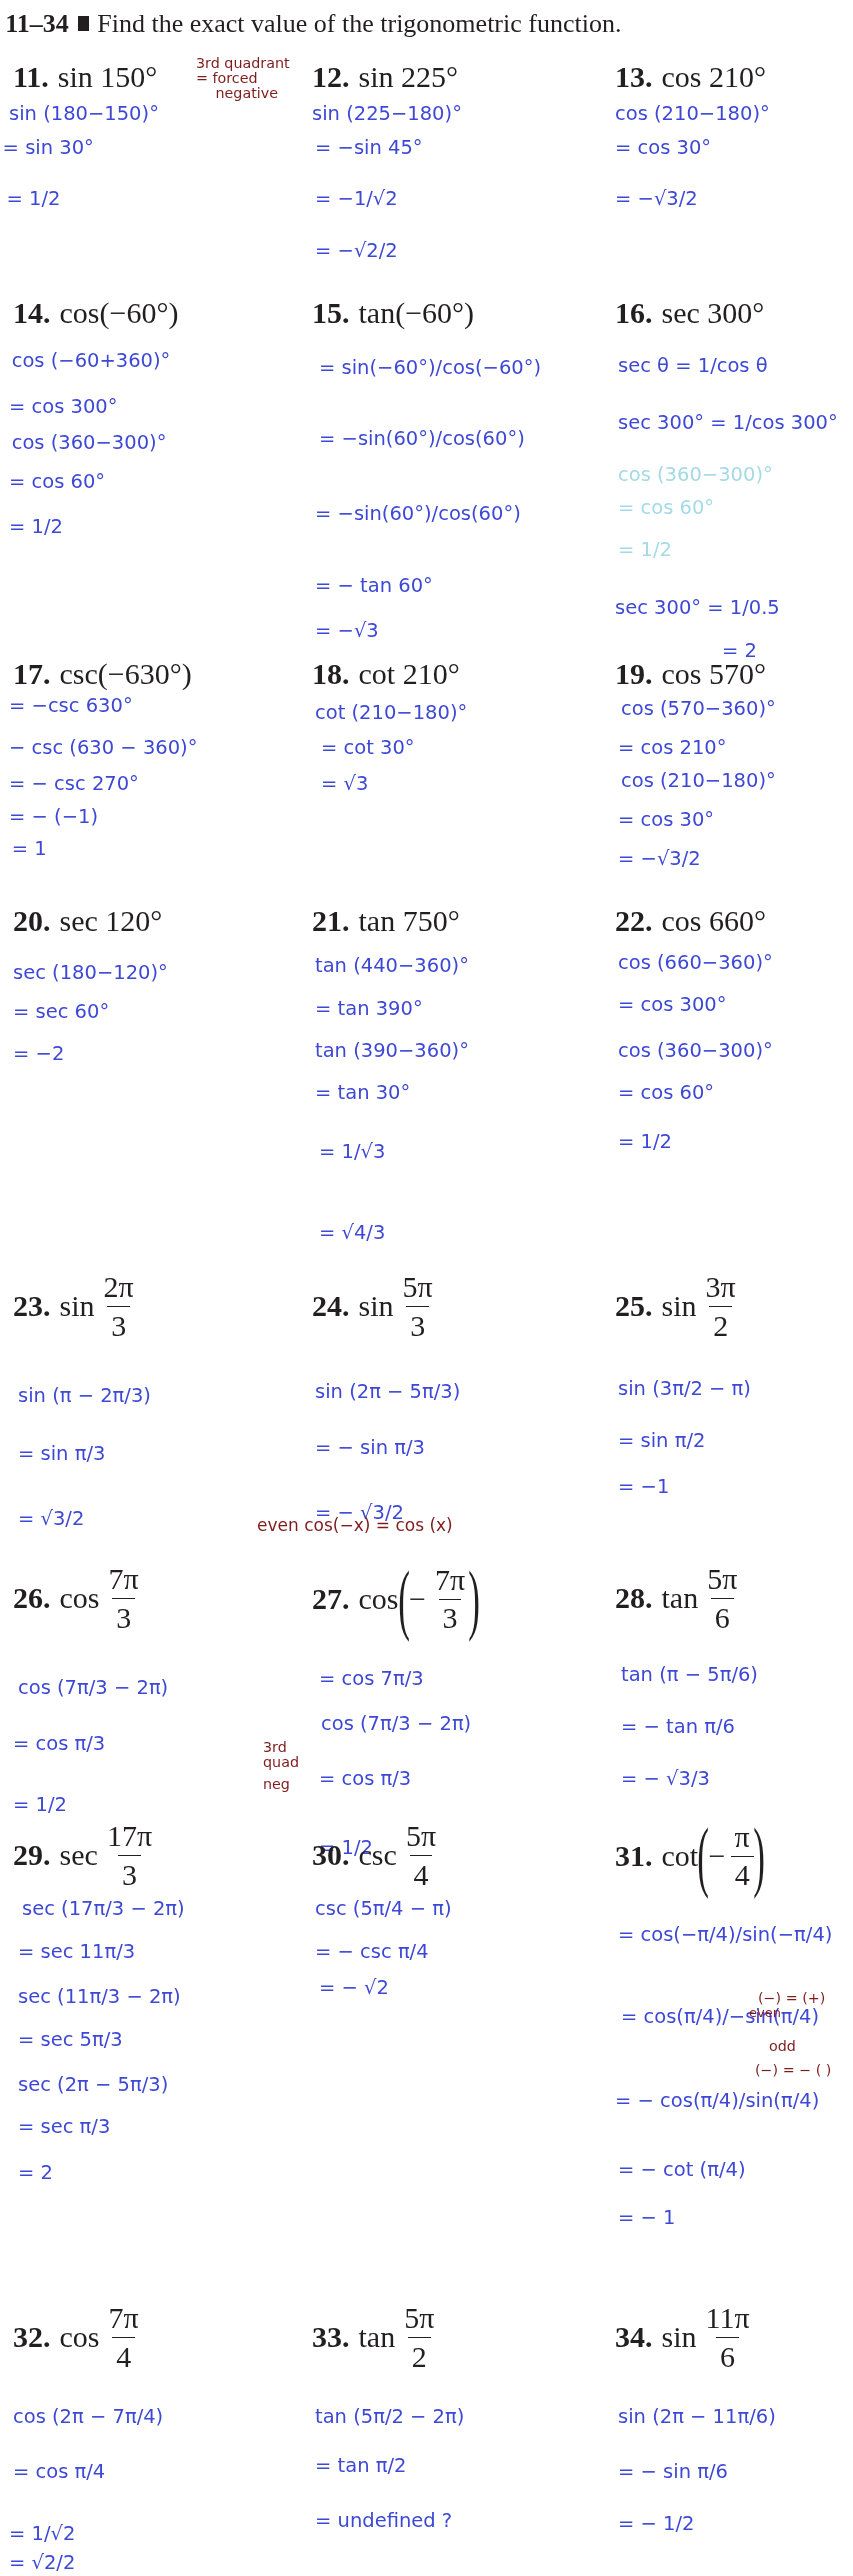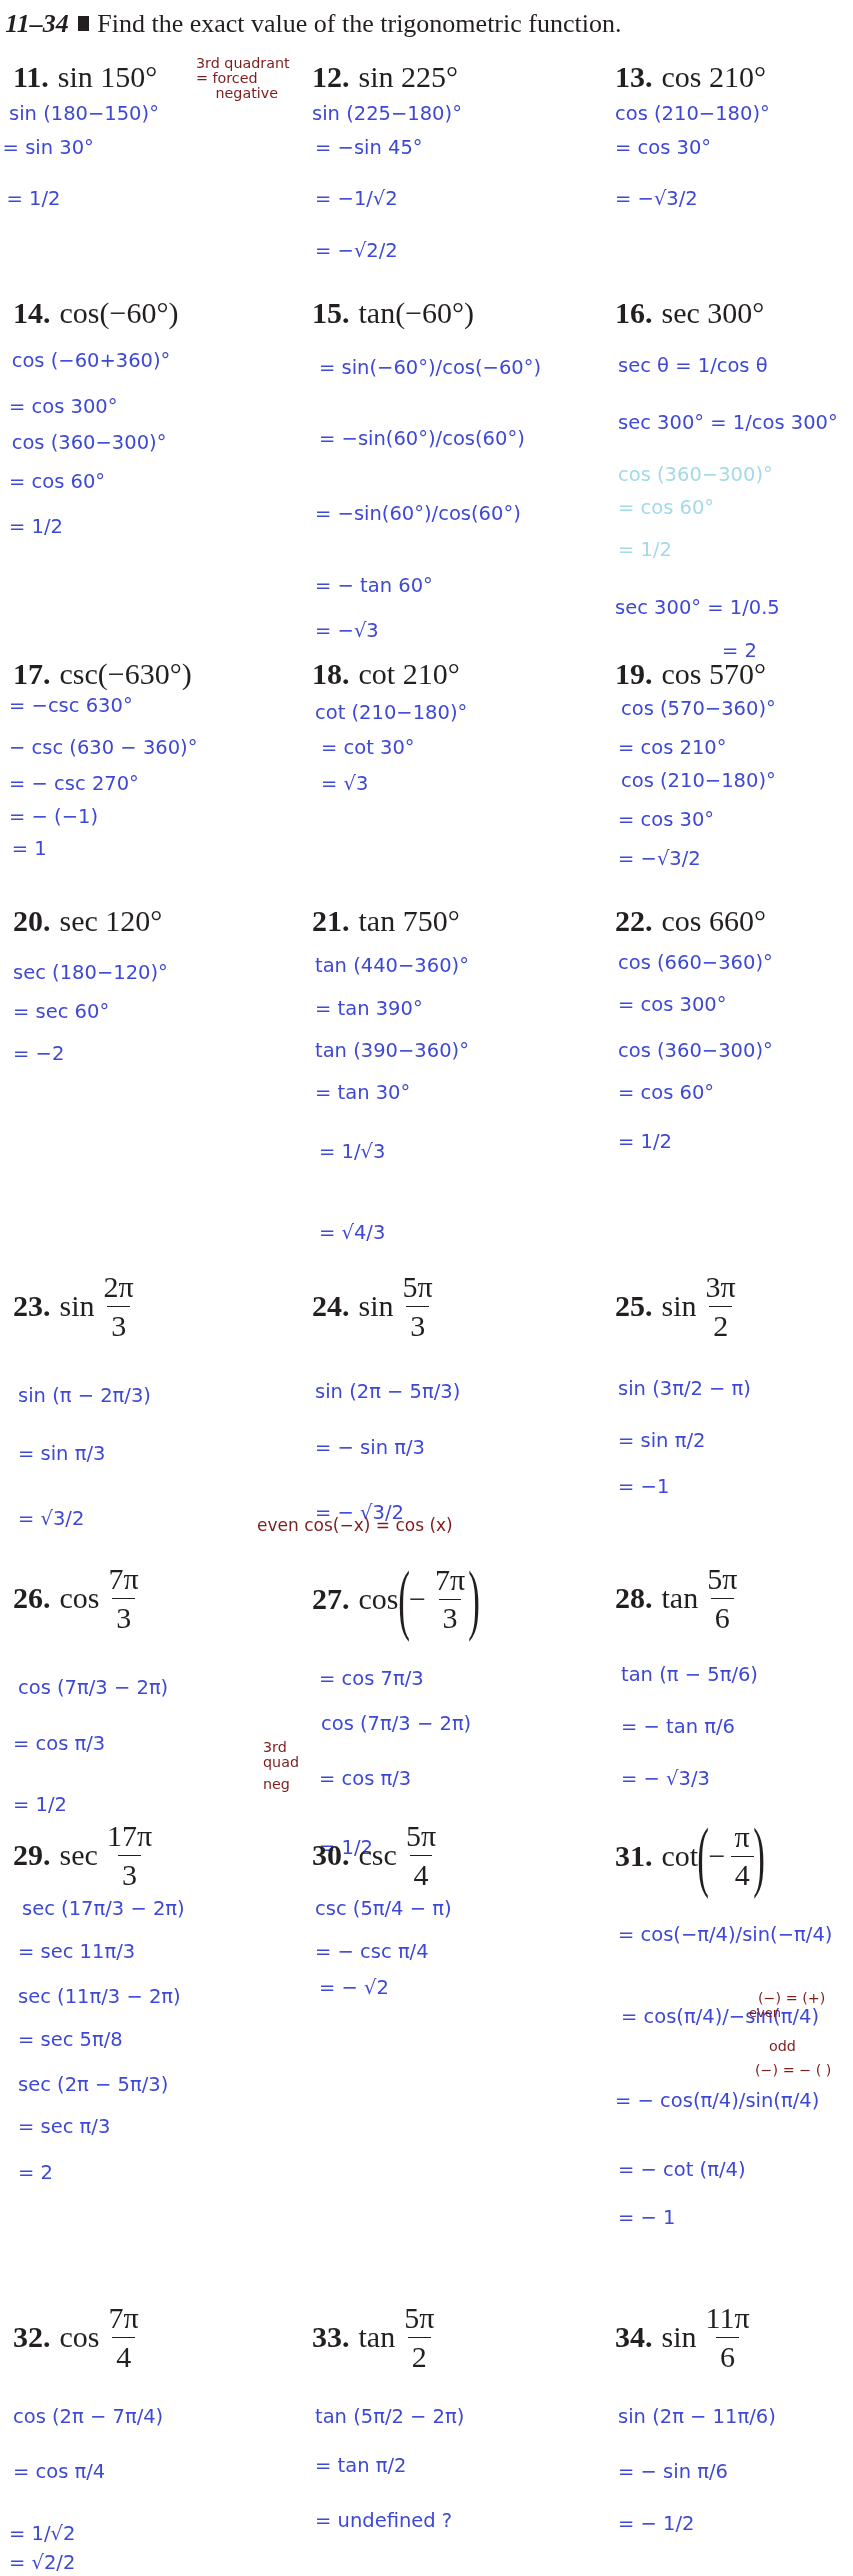--- a/index.html
+++ b/index.html
@@ -1,18 +1,18 @@
 <!DOCTYPE html>
 <html style="font-size:10.4px"><head>
 <meta charset="utf-8">
 <style>
   html, body { margin:0; padding:0; background:#ffffff; }
   body { width:853px; height:2576px; position:relative; overflow:hidden; font-family:"Liberation Serif", serif; color:#231f20; }
   .title { position:absolute; left:5.2px; top:9px; font-size:26px; white-space:nowrap; }
-  .title .num { font-weight:bold;font-style:italic; }
+  .title .num { font-weight:bold; }
   .title .sq { display:inline-block; width:11.7px; height:14.3px; background:#231f20; margin:0 7.8px 0 9px; vertical-align:1.3px; }
   .prob { position:absolute; font-size:30px; white-space:nowrap; display:flex; align-items:center; }
   .prob .pn { font-weight:bold; margin-right:9px; }
   .frac { display:inline-flex; flex-direction:column; align-items:center; vertical-align:middle; margin-left:5.2px; line-height:1; }
   .frac .n { padding:0 3.9px 3.9px; font-style:normal; }
   .frac .d { padding:3.9px 3.9px 0; border-top:1.3px solid #231f20; }
   .paren { font-size:78px; line-height:0.9; font-weight:100; transform:scaleX(0.45); display:inline-block; margin:0 -7.8px; }
   .hw { position:absolute; font-family:"DejaVu Sans", sans-serif; color:#3d48d6; font-size:19.5px; white-space:nowrap; line-height:1; }
   .hw.light { color:#a3dae6; }
   .note { position:absolute; font-family:"DejaVu Sans", sans-serif; color:#7f1d1d; font-size:14.3px; white-space:nowrap; line-height:1.05; }
@@ -226,21 +226,21 @@
     <span class="pn">29.</span>
     <span>sec</span>
     <span class="frac">
       <span class="n">17π</span>
       <span class="d">3</span>
     </span>
   </div>
 <div class="hw" style="left:22px;top:1899px">sec (17π/3 − 2π)</div>
 <div class="hw" style="left:18px;top:1942px">= sec 11π/3</div>
 <div class="hw" style="left:18px;top:1987px">sec (11π/3 − 2π)</div>
-<div class="hw" style="left:18px;top:2030px">= sec 5π/8</div>
+<div class="hw" style="left:18px;top:2030px">= sec 5π/3</div>
 <div class="hw" style="left:18px;top:2075px">sec (2π − 5π/3)</div>
 <div class="hw" style="left:18px;top:2117px">= sec π/3</div>
 <div class="hw" style="left:18px;top:2163px">= 2</div>
 
 <div class="note" style="left:263px;top:1740px">
     <div>3rd</div>
     <div>quad</div>
     <div style="margin-top:6.5px">neg</div>
   </div>
 

